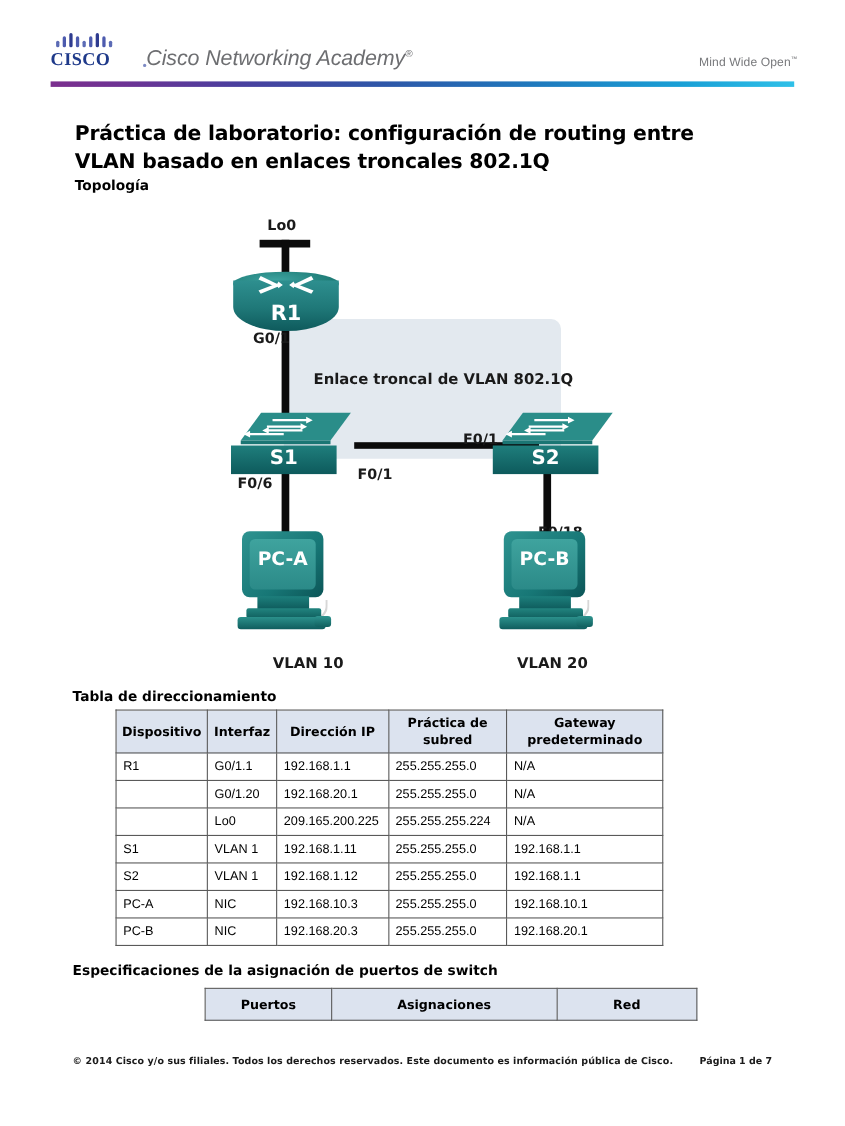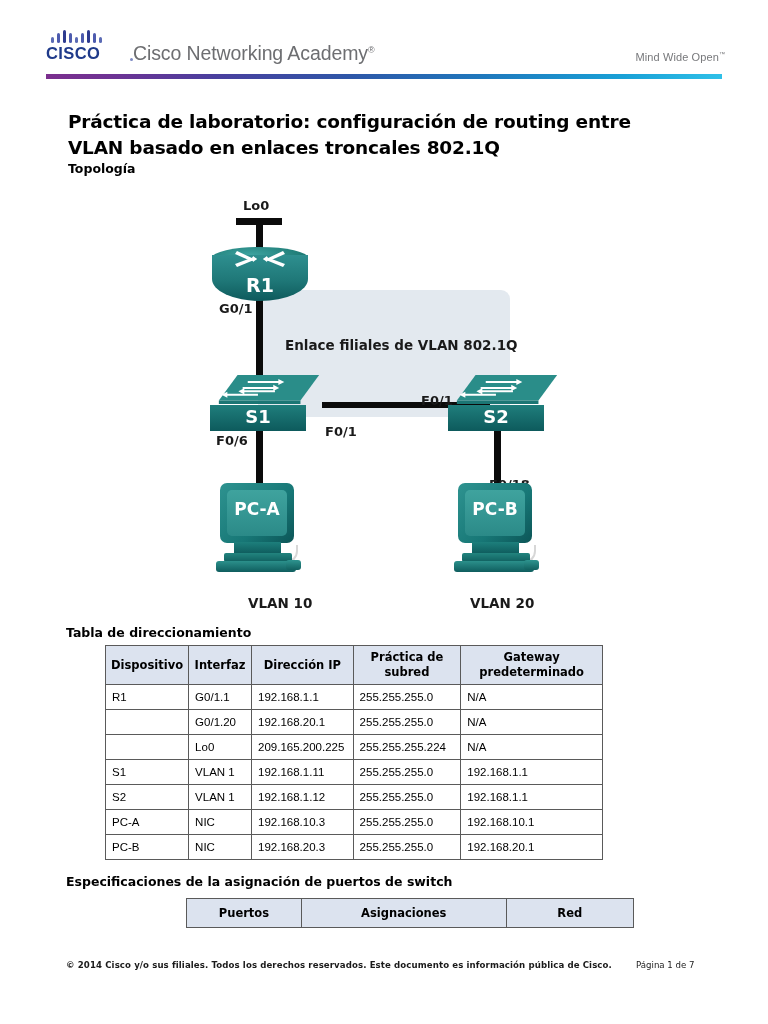--- a/index.html
+++ b/index.html
@@ -36,32 +36,33 @@
   .cisco-bars i:nth-child(2){ height: 10px; background:#4d5bae;}
   .cisco-bars i:nth-child(3){ height: 13px; background:#2e3b8f;}
   .cisco-bars i:nth-child(4){ height: 10px; background:#4d5bae;}
   .cisco-bars i:nth-child(5){ height: 6px;  background:#5b6bb5;}
   .cisco-bars i:nth-child(6){ height: 10px; background:#4d5bae;}
   .cisco-bars i:nth-child(7){ height: 13px; background:#2e3b8f;}
   .cisco-bars i:nth-child(8){ height: 10px; background:#4d5bae;}
   .cisco-bars i:nth-child(9){ height: 6px;  background:#5b6bb5;}
   .cisco-word {
     position: absolute; left: 0; top: 14px;
-    font-family: Liberation Sans, sans-serif;
+    font-family: Liberation Serif, serif;
     font-weight: bold; font-size: 16.5px; letter-spacing: 0.4px;
     color: #1f3a8a;
   }
   .cisco-dot {
     position:absolute; left:84px; top:28px; width:3px;height:3px;
     border-radius:50%; background:#7d8ac4;
   }
   .academy-text {
     position: absolute; left: 133px; top: 42px;
     font-size: 19.5px; color: #6d6e71; letter-spacing: -0.1px;
     font-family: "Liberation Sans", sans-serif;
+    font-style: italic;
   }
   .academy-text sup { font-size: 9px; vertical-align: super; }
   .tagline {
     position: absolute; right: 43px; top: 51px;
     font-size: 11px; color: #77787b; letter-spacing: 0.1px;
   }
   .tagline sup { font-size: 6px; }
   .rule {
     position: absolute; left: 46px; top: 74px;
     width: 676px; height: 5px;
@@ -118,21 +119,21 @@
     font-family: "DejaVu Sans", sans-serif;
     font-weight: bold; font-size: 13px; color: #1a1a1a;
     white-space: nowrap;
   }
   .trunk-label {
     position: absolute; left: 285px; top: 152px;
     font-family: "DejaVu Sans", sans-serif;
     font-weight: bold; font-size: 13.5px; color: #1a1a1a;
     white-space: nowrap;
   }
-  #lbl-g01   { left: 219px; top: 116px; }
+  #lbl-g01   { left: 230px; top: 116px; }
   #lbl-f05   { left: 277px; top: 189px; }
   #lbl-f01a  { left: 421px; top: 208px; }
   #lbl-f01b  { left: 325px; top: 239px; }
   #lbl-f06   { left: 216px; top: 248px; }
   #lbl-f018  { left: 489px; top: 248px; margin-top: 44px; }
   #lbl-vlan10{ left: 248px; top: 410px; font-size: 13.5px; }
   #lbl-vlan20{ left: 470px; top: 410px; font-size: 13.5px; text-align: center; }
 
   
   .router {
@@ -257,21 +258,21 @@
     position: absolute; left: 0; top: 960px; width: 768px; height: 24px;
     font-size: 9px; color: #1a1a1a;
   }
   .footer .copy {
     position: absolute; left: 66px; top: 0;
     font-family: "DejaVu Sans", sans-serif; font-weight: bold;
     font-size: 8.6px; letter-spacing: 0.1px;
   }
   .footer .page {
     position: absolute; left: 636px; top: 0;
-    font-family: "DejaVu Sans", sans-serif; font-weight: normal;
+    font-family: "DejaVu Sans", sans-serif; font-weight: bold;
     font-size: 8.6px;
   }
 </style>
 </head>
 <body>
 
 <div class="header">
 
   <div class="cisco-logo">
     <div class="cisco-bars">
@@ -324,21 +325,21 @@
         <path d="M3 19 L20 12 L17 10 L1 16 Z"></path>
         <path d="M18 13 L23 11 L19 8 Z"></path>
         <path d="M49 19 L32 12 L35 10 L51 16 Z"></path>
         <path d="M34 13 L29 11 L33 8 Z"></path>
       </g>
     </svg>
     <div class="name">R1</div>
   </div>
   <div class="diag-label" id="lbl-g01">G0/1</div>
 
-  <div class="trunk-label">Enlace filiales de VLAN 802.1Q</div>
+  <div class="trunk-label">Enlace troncal de VLAN 802.1Q</div>
   <div class="diag-label" id="lbl-f05">F0/5</div>
 
   <div class="switchdev" id="sw-s1">
     <svg class="top3d" width="118" height="40" viewBox="0 0 118 40">
       <polygon points="22,0 118,0 96,30 0,30" fill="#2a8d89"></polygon>
       <polygon points="0,30 96,30 96,34 0,34" fill="#1b7674"></polygon>
       <g fill="#ffffff">
         <path d="M34 7 h36 l0 -2.4 l7 3.6 l-7 3.6 l0 -2.4 h-36 z"></path>
         <path d="M30 14 h36 l0 -2.4 l7 3.6 l-7 3.6 l0 -2.4 h-36 z" transform="translate(-2,0)"></path>
         <path d="M56 13 h-36 l0 -2.4 l-7 3.6 l7 3.6 l0 -2.4 h36 z" transform="translate(10,5)"></path>

